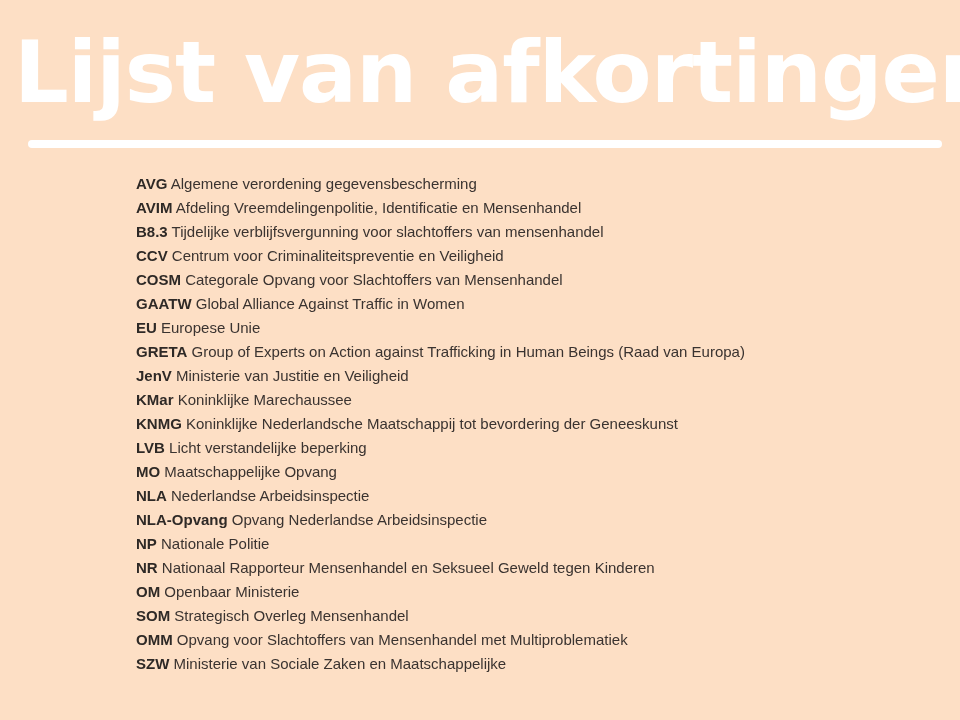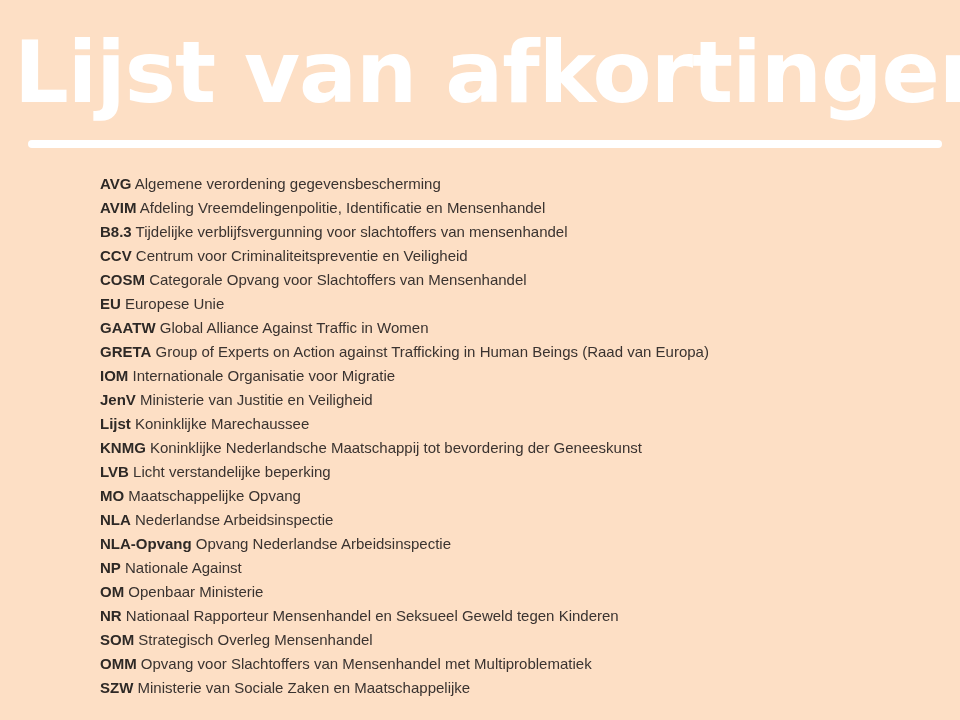--- a/index.html
+++ b/index.html
@@ -46,44 +46,44 @@
     }
     .abbr-item {
       font-size: 15px;
       line-height: 24px;
       color: #3a3330;
       white-space: nowrap;
     }
     .abbr-code {
       font-weight: bold;
       color: #2e2926;
+      margin-left: 36px;
     }
   </style>
 </head>
 <body>
 
 <h1 class="page-title">Lijst van afkortingen</h1>
 <div class="divider"></div>
 
 <ul class="abbr-list">
   <li class="abbr-item"><span class="abbr-code">AVG</span> <span>Algemene verordening gegevensbescherming</span></li>
   <li class="abbr-item"><span class="abbr-code">AVIM</span> <span>Afdeling Vreemdelingenpolitie, Identificatie en Mensenhandel</span></li>
   <li class="abbr-item"><span class="abbr-code">B8.3</span> <span>Tijdelijke verblijfsvergunning voor slachtoffers van mensenhandel</span></li>
   <li class="abbr-item"><span class="abbr-code">CCV</span> <span>Centrum voor Criminaliteitspreventie en Veiligheid</span></li>
   <li class="abbr-item"><span class="abbr-code">COSM</span> <span>Categorale Opvang voor Slachtoffers van Mensenhandel</span></li>
+  <li class="abbr-item"><span class="abbr-code">GAATW</span> <span>Global Alliance Against Traffic in Women</span></li>
   <li class="abbr-item"><span class="abbr-code">EU</span> <span>Europese Unie</span></li>
-  <li class="abbr-item"><span class="abbr-code">GAATW</span> <span>Global Alliance Against Traffic in Women</span></li>
   <li class="abbr-item"><span class="abbr-code">GRETA</span> <span>Group of Experts on Action against Trafficking in Human Beings (Raad van Europa)</span></li>
-  <li class="abbr-item"><span class="abbr-code">IOM</span> <span>Internationale Organisatie voor Migratie</span></li>
   <li class="abbr-item"><span class="abbr-code">JenV</span> <span>Ministerie van Justitie en Veiligheid</span></li>
-  <li class="abbr-item"><span class="abbr-code">Lijst</span> <span>Koninklijke Marechaussee</span></li>
+  <li class="abbr-item"><span class="abbr-code">KMar</span> <span>Koninklijke Marechaussee</span></li>
   <li class="abbr-item"><span class="abbr-code">KNMG</span> <span>Koninklijke Nederlandsche Maatschappij tot bevordering der Geneeskunst</span></li>
   <li class="abbr-item"><span class="abbr-code">LVB</span> <span>Licht verstandelijke beperking</span></li>
   <li class="abbr-item"><span class="abbr-code">MO</span> <span>Maatschappelijke Opvang</span></li>
   <li class="abbr-item"><span class="abbr-code">NLA</span> <span>Nederlandse Arbeidsinspectie</span></li>
   <li class="abbr-item"><span class="abbr-code">NLA-Opvang</span> <span>Opvang Nederlandse Arbeidsinspectie</span></li>
-  <li class="abbr-item"><span class="abbr-code">NP</span> <span>Nationale Against</span></li>
+  <li class="abbr-item"><span class="abbr-code">NP</span> <span>Nationale Politie</span></li>
+  <li class="abbr-item"><span class="abbr-code">NR</span> <span>Nationaal Rapporteur Mensenhandel en Seksueel Geweld tegen Kinderen</span></li>
   <li class="abbr-item"><span class="abbr-code">OM</span> <span>Openbaar Ministerie</span></li>
-  <li class="abbr-item"><span class="abbr-code">NR</span> <span>Nationaal Rapporteur Mensenhandel en Seksueel Geweld tegen Kinderen</span></li>
   <li class="abbr-item"><span class="abbr-code">SOM</span> <span>Strategisch Overleg Mensenhandel</span></li>
   <li class="abbr-item"><span class="abbr-code">OMM</span> <span>Opvang voor Slachtoffers van Mensenhandel met Multiproblematiek</span></li>
   <li class="abbr-item"><span class="abbr-code">SZW</span> <span>Ministerie van Sociale Zaken en Maatschappelijke</span></li>
 </ul>
 
 </body></html>

